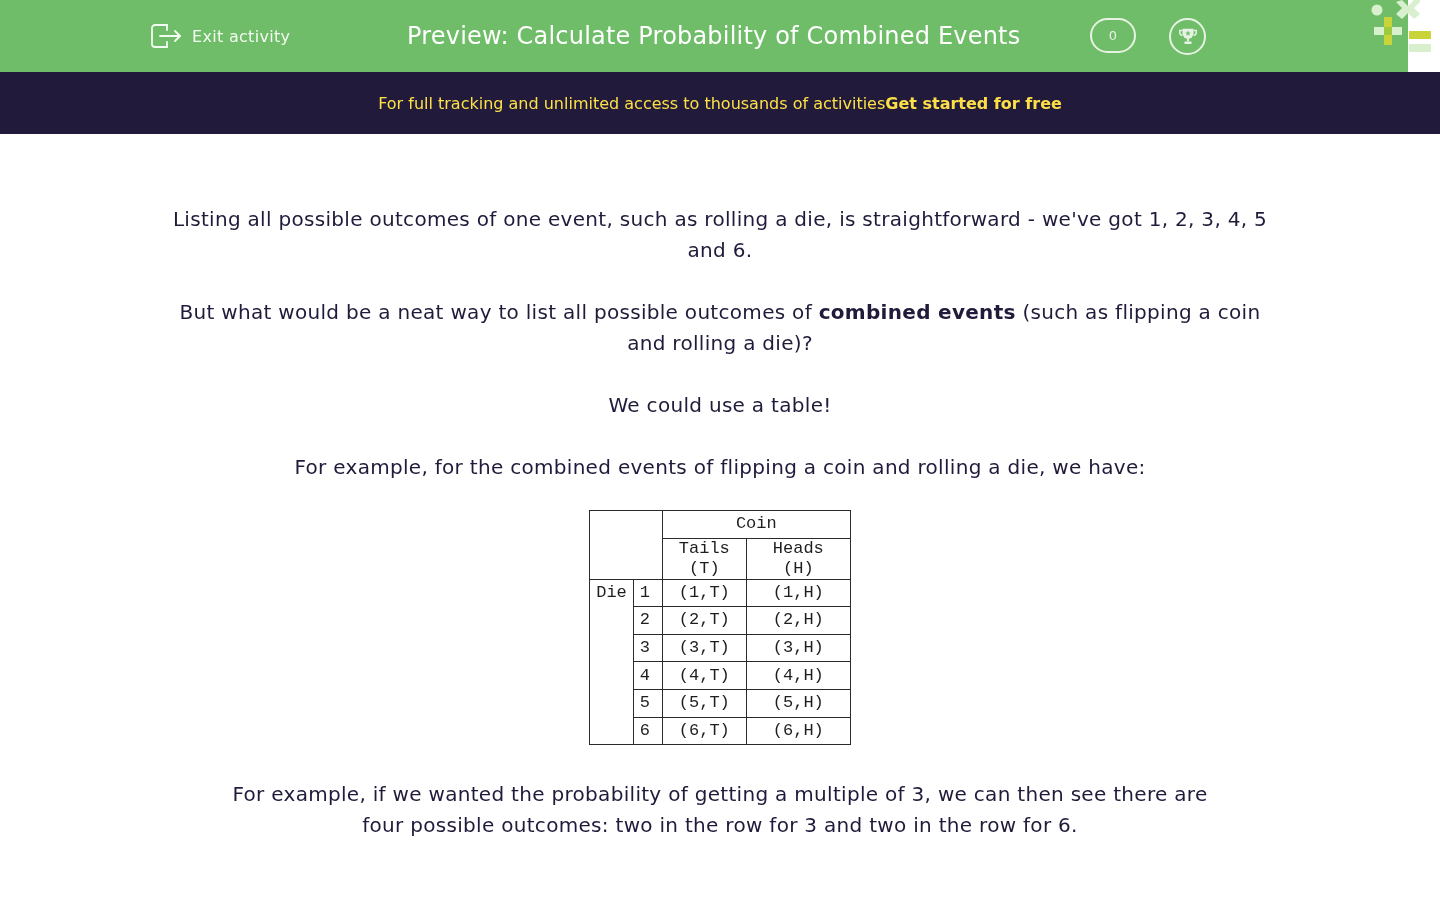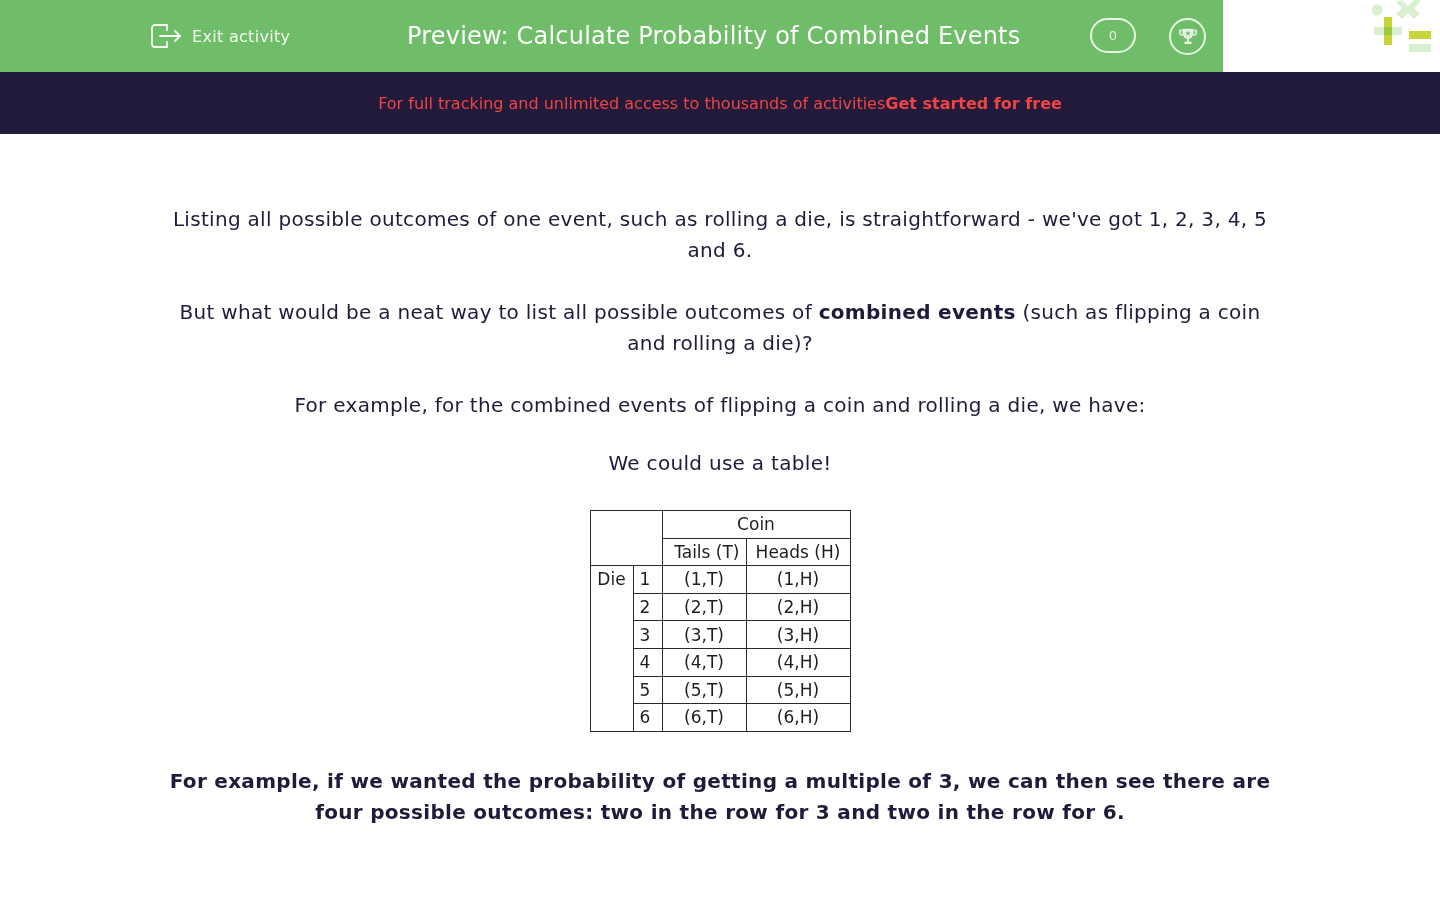--- a/index.html
+++ b/index.html
@@ -1,20 +1,20 @@
 <!DOCTYPE html>
 <html><head>
 <meta charset="utf-8">
 <style>
   * { box-sizing: border-box; margin: 0; padding: 0; }
   html, body { width: 1440px; height: 900px; overflow: hidden; background: #ffffff; }
   body { font-family: "DejaVu Sans", "Liberation Sans", sans-serif; color: #221a3a; }
 
   .topbar {
-    position: absolute; left: 0; top: 0; width: 1223px; height: 72px;
+    position: absolute; left: 0; top: 0; width: 1408px; height: 72px;
     background: #6fbd68; color: #ffffff;
   }
   .exit {
     position: absolute; left: 150px; top: 22px; height: 28px;
     display: flex; align-items: center; gap: 10px; cursor: pointer;
   }
   .exit svg { width: 32px; height: 28px; }
   .exit-label { font-size: 16px; letter-spacing: 0.3px; color: #f4fbf2; }
   .title {
     position: absolute; left: 407px; top: 22px; font-size: 24px; font-weight: 500;
@@ -28,43 +28,43 @@
   .trophy {
     position: absolute; left: 1169px; top: 18px; width: 37px; height: 37px;
     border: 2px solid #e6f3e3; border-radius: 50%; display: flex;
     align-items: center; justify-content: center;
   }
   .trophy svg { width: 22px; height: 22px; }
   .logo { position: absolute; left: 1368px; top: 0; width: 72px; height: 56px; }
 
   .promo {
     position: absolute; left: 0; top: 72px; width: 1440px; height: 62px;
-    background: #221a3a; color: #ef4444; display: flex; align-items: center;
+    background: #221a3a; color: #fde047; display: flex; align-items: center;
     justify-content: center; font-size: 16px;
   }
   .promo b { font-weight: 700; cursor: pointer; }
 
   .content {
     position: absolute; left: 160px; top: 176px; width: 1120px; text-align: center;
     font-size: 20px; line-height: 31px; letter-spacing: 0.3px; color: #221a3a; margin-top: 28px;
   }
   .content p { margin-bottom: 31px; }
-  .content p.tight { margin-bottom: 0; font-weight: bold; }
+  .content p.tight { margin-bottom: 0; }
   .content b { font-weight: 700; }
 
-  .table-wrap { display: flex; justify-content: center; margin: 4px 0 34px 0; }
+  .table-wrap { display: flex; justify-content: center; margin: 4px 0 34px 0; font-family: Liberation Mono, monospace; }
   table.outcomes {
     border-collapse: collapse; font-size: 17px; line-height: 20px; letter-spacing: 0;
     color: #1e1e1e;
   }
   table.outcomes td { border: 1.5px solid #2a2a2a; height: 27.6px; padding: 0 6px; text-align: center; }
   table.outcomes td.die-num { text-align: left; width: 29px; }
   table.outcomes td.die-label { vertical-align: top; padding-top: 3px; width: 43px; }
   table.outcomes td.empty { width: 72px; }
-  table.outcomes td.col-t { width: 84px; text-align: right; }
+  table.outcomes td.col-t { width: 84px; }
   table.outcomes td.col-h { width: 104px; }
 </style>
 </head>
 <body>
 
 <div class="topbar">
   <div class="exit">
     <svg viewBox="0 0 32 28" fill="none" stroke="#f4fbf2" stroke-width="1.8" stroke-linecap="round" stroke-linejoin="round">
       <path d="M17 3 H5 a3 3 0 0 0 -3 3 V22 a3 3 0 0 0 3 3 H17"></path>
       <path d="M17 3 V8"></path>
@@ -104,22 +104,22 @@
 </div>
 
 <div class="promo">
   <span>For full tracking and unlimited access to thousands of activities</span>
   <b>Get started for free</b>
 </div>
 
 <div class="content">
   <p>Listing all possible outcomes of one event, such as rolling a die, is straightforward - we've got 1, 2, 3, 4, 5 and 6.</p>
   <p><span>But what would be a neat way to list all possible outcomes of </span><b>combined events</b><span> (such as flipping a coin and rolling a die)?</span></p>
+  <p>We could use a table!</p>
   <p style="margin-bottom:27px">For example, for the combined events of flipping a coin and rolling a die, we have:</p>
-  <p>We could use a table!</p>
 
   <div class="table-wrap">
     <table class="outcomes">
       <tbody>
           <tr>
         <td class="empty" colspan="2" rowspan="2"></td>
         <td colspan="2">Coin</td>
       </tr>
       <tr>
         <td class="col-t">Tails (T)</td>

